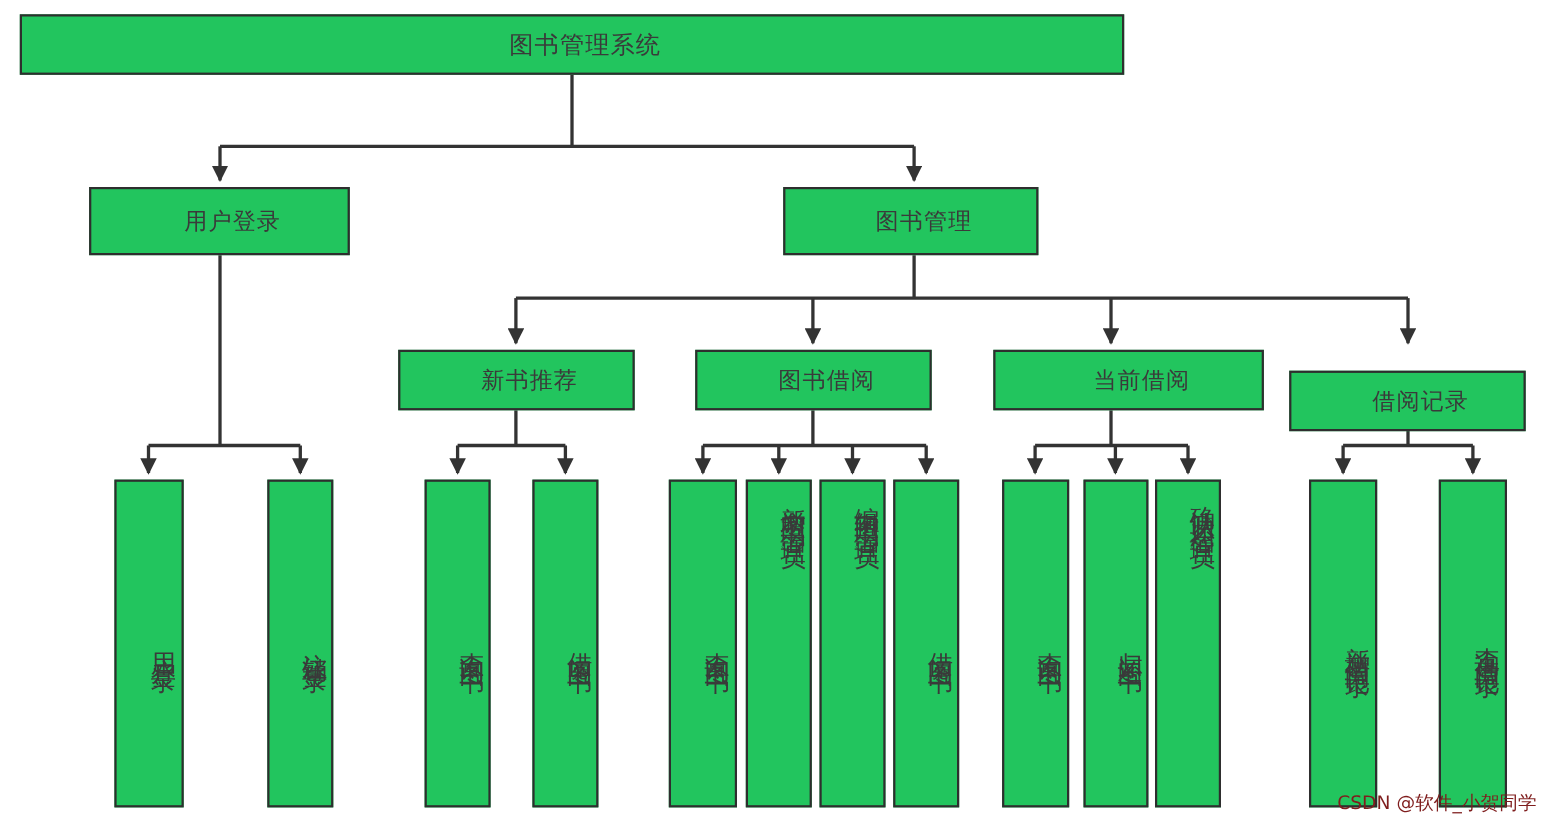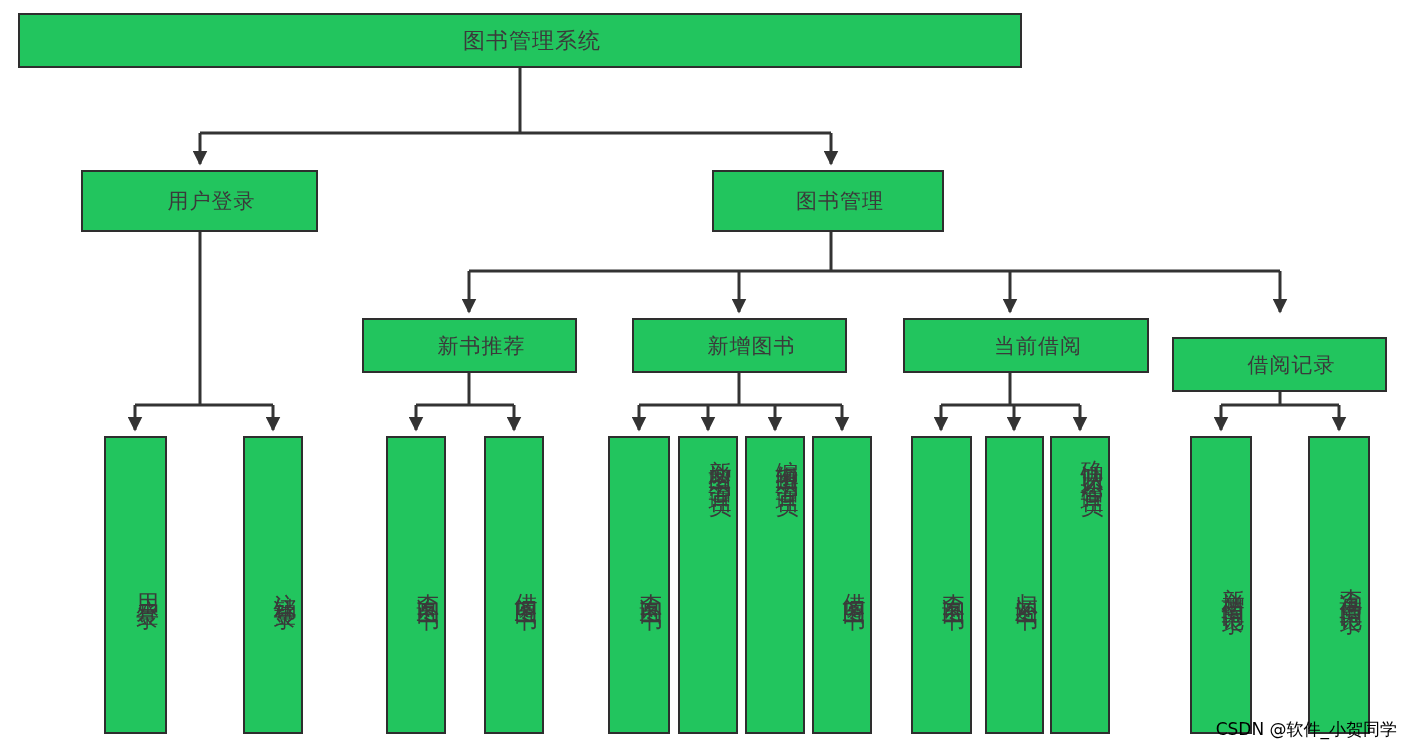--- a/index.html
+++ b/index.html
@@ -65,21 +65,21 @@
   }
   .node.leaf.centered {
     align-items: center;
     padding-top: 0;
   }
   #watermark {
     position: absolute;
     right: 8px;
     bottom: 6px;
     font-size: 17px;
-    color: #000000;
+    color: #7f1d1d;
     font-family: "DejaVu Sans", "Liberation Sans", sans-serif;
     white-space: nowrap;
     user-select: none;
   }
 </style>
 </head>
 <body>
 
 <div id="canvas">
 
@@ -141,21 +141,21 @@
     <span>用户登录</span>
   </div>
   <div class="node level1" style="left: 712px; top: 170px; width: 232px; height: 62px;">
     <span>图书管理</span>
   </div>
 
   <div class="node level2" style="left: 362px; top: 318px; width: 215px; height: 55px;">
     <span>新书推荐</span>
   </div>
   <div class="node level2" style="left: 632px; top: 318px; width: 215px; height: 55px;">
-    <span>新增图书</span>
+    <span>图书借阅</span>
   </div>
   <div class="node level2" style="left: 903px; top: 318px; width: 246px; height: 55px;">
     <span>当前借阅</span>
   </div>
   <div class="node level2" style="left: 1172px; top: 318px; width: 215px; height: 55px; margin-top: 19px;">
     <span>借阅记录</span>
   </div>
 
   <div class="node leaf centered" style="left: 104px; top: 436px; width: 63px; height: 298px;">
     <span class="vlabel">用户登录</span>

